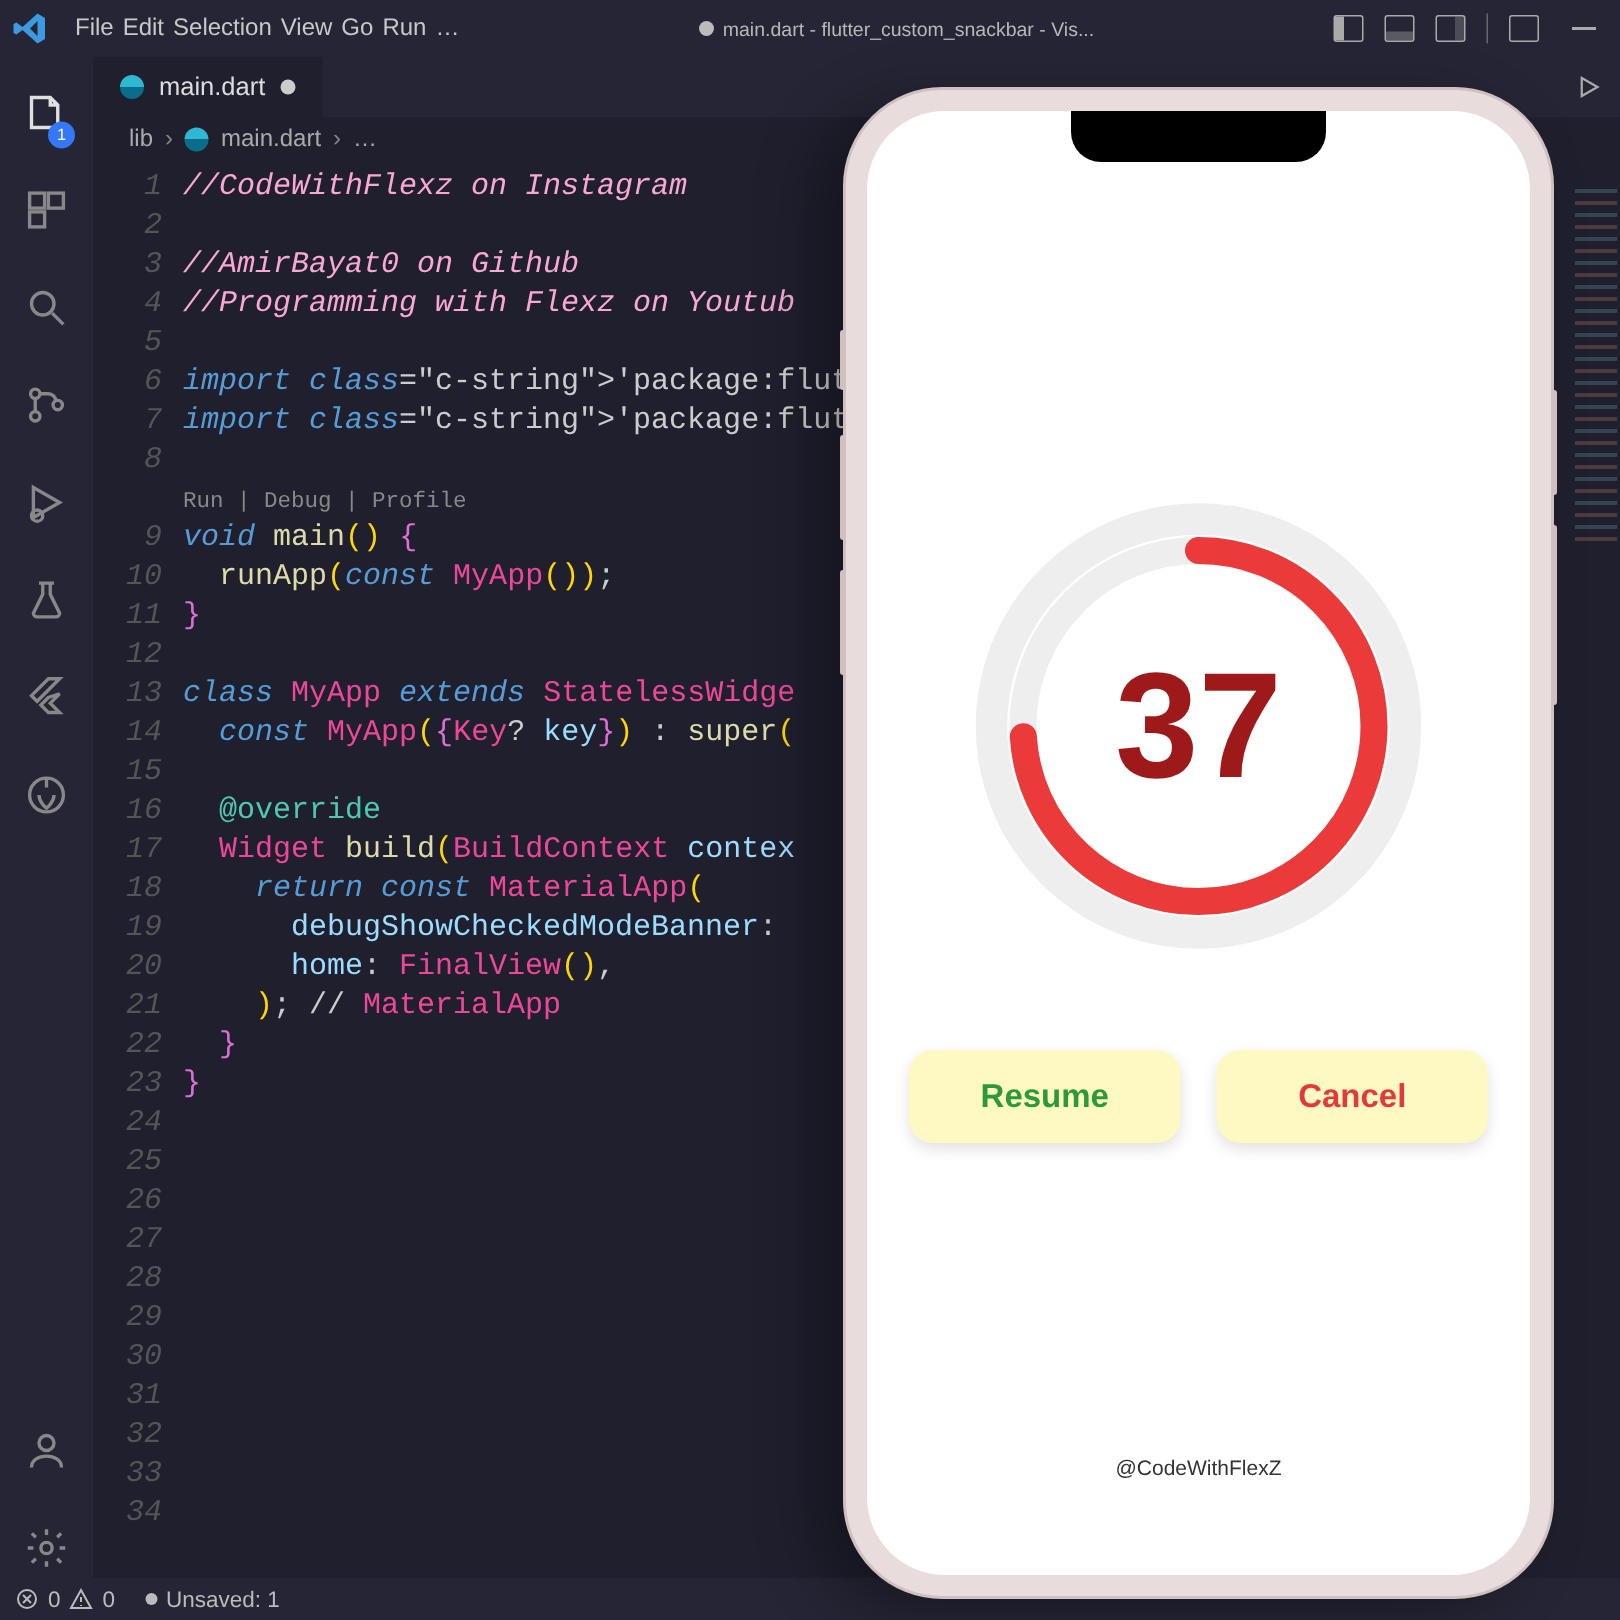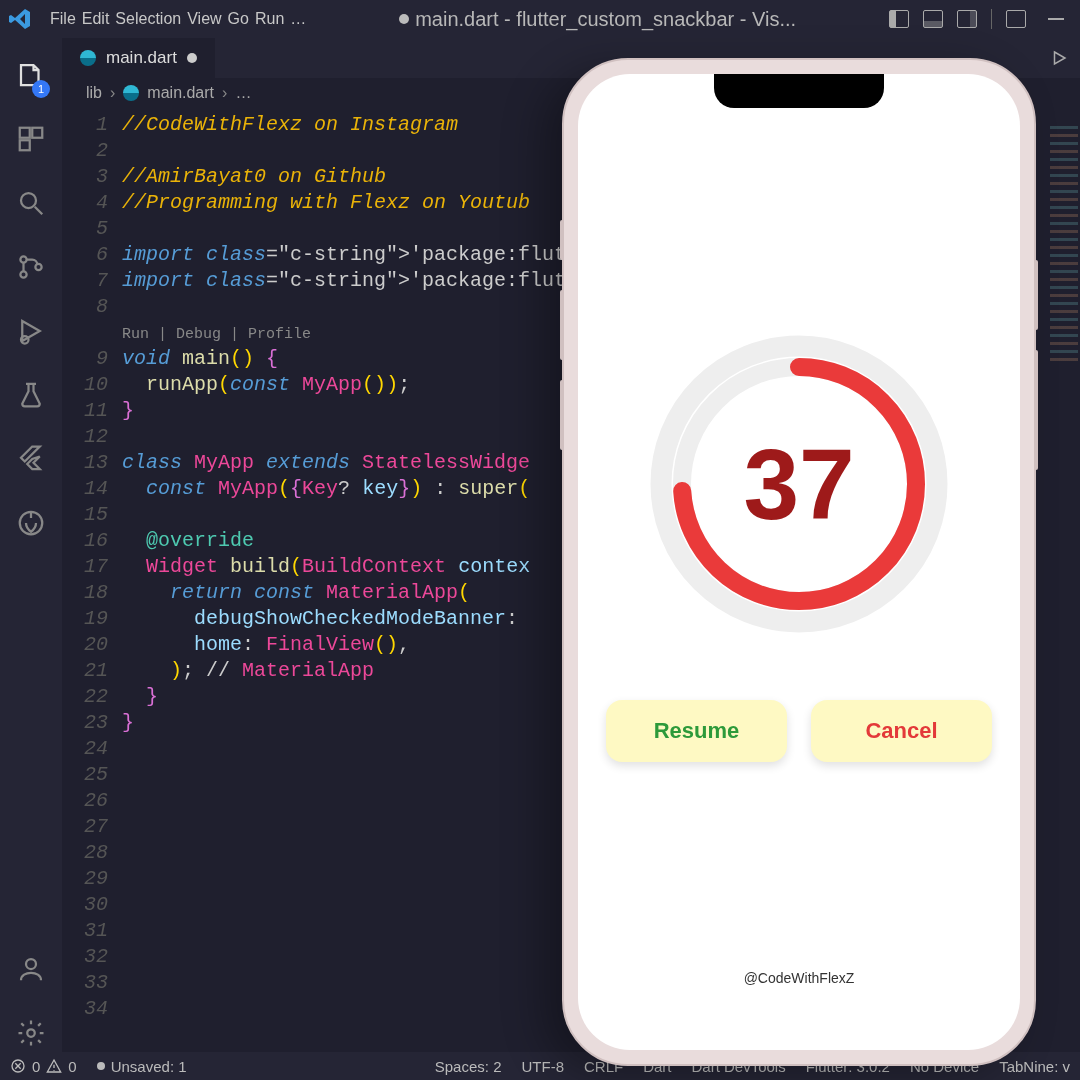--- a/index.html
+++ b/index.html
@@ -24,21 +24,21 @@
   width: 24px; height: 24px;
   margin-right: 18px;
 }
 .menu { display: flex; gap: 6px; font-size: 16px; color: #c8c8c8; }
 .menu span { cursor: default; }
 .title-center {
   flex: 1;
   display: flex;
   align-items: center;
   justify-content: center;
-  font-size: 20px;
+  font-size: 13px;
   color: #b8b8b8;
   gap: 6px;
 }
 .title-center .dot { width: 10px; height: 10px; background: #bbb; border-radius: 50%; }
 .layout-icons { display: flex; gap: 14px; align-items: center; }
 .layout-icon {
   width: 20px; height: 18px;
   border: 1.5px solid #aaa;
   border-radius: 2px;
   position: relative;
@@ -130,21 +130,21 @@
 }
 .gutter {
   width: 60px;
   text-align: right;
   color: #555;
   padding-right: 14px;
 }
 .code { flex: 1; font-style: normal; }
 .code .ln { height: 26px; }
 
-.c-comment { color: #eab308; font-style: italic; }
+.c-comment { color: #f9a8d4; font-style: italic; }
 .c-key2 { color: #569cd6; font-style: italic; }
 .c-func { color: #dcdcaa; }
 .c-type { color: #ec4899; }
 .c-bracketY { color: #ffd700; }
 .c-bracketP { color: #da70d6; }
 .c-var { color: #9cdcfe; }
 .c-annotation { color: #4ec9b0; font-style: normal; }
 .codelens { color: #888; font-size: 15px; font-style: normal; height:26px; padding-top:2px; }
 
 
@@ -383,30 +383,20 @@
     <span>0</span>
     <svg width="16" height="16" viewBox="0 0 24 24" fill="none" stroke="#bbb" stroke-width="2">
         <path d="M12 3l10 18H2z"></path>
         <path d="M12 10v5M12 18v1"></path>
       </svg>
     <span>0</span>
   </div>
   <div class="status-item">
     <span style="width:8px;height:8px;background:#bbb;border-radius:50%;"></span>
     <span>Unsaved: 1</span>
-  </div>
-  <div class="sb-right">
-    <span class="status-item">Spaces: 2</span>
-    <span class="status-item">UTF-8</span>
-    <span class="status-item">CRLF</span>
-    <span class="status-item">Dart</span>
-    <span class="status-item">Dart DevTools</span>
-    <span class="status-item">Flutter: 3.0.2</span>
-    <span class="status-item">No Device</span>
-    <span class="status-item">TabNine: v</span>
   </div>
 </div>
 
 <div class="phone">
   <div class="phone-side-btn side-r1"></div>
   <div class="phone-side-btn side-r2"></div>
   <div class="phone-side-btn side-l1"></div>
   <div class="phone-side-btn side-l2"></div>
   <div class="phone-side-btn side-l3"></div>
   <div class="phone-screen">

